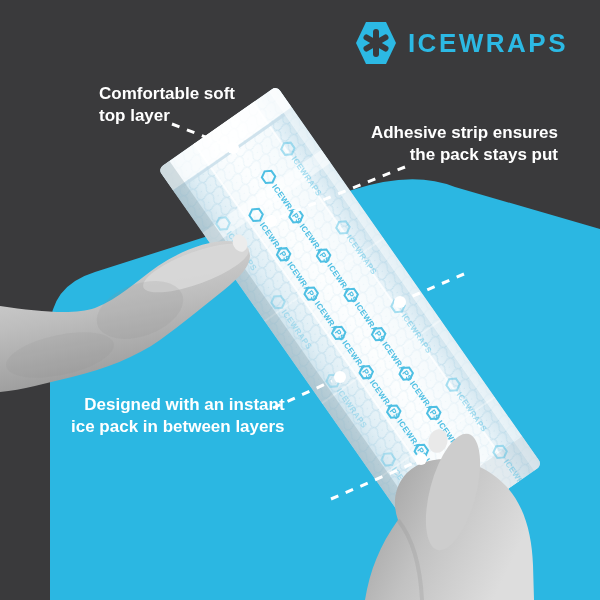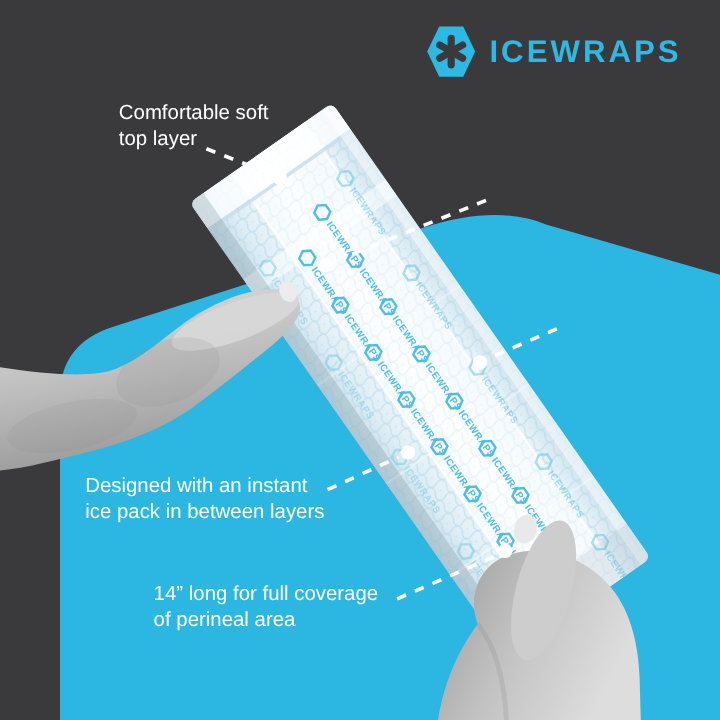--- a/index.html
+++ b/index.html
@@ -11,26 +11,26 @@
   .scene{position:absolute;inset:0;}
   .brand{
     position:absolute;top:20px;right:32px;
     display:flex;align-items:center;gap:11px;
   }
   .brand-name{
     color:#2CB9E4;font-size:26px;font-weight:700;letter-spacing:2.5px;
   }
   .callout{
     position:absolute;color:#ffffff;font-size:17px;line-height:21.5px;
-    font-weight:400;white-space:pre-line;
+    font-weight:700;white-space:pre-line;
   }
   .c-top-layer{left:99px;top:83px;text-align:left;}
   .c-adhesive{right:42px;top:122px;text-align:right;}
   .c-absorbs{right:55px;top:237px;text-align:right;}
-  .c-instant{left:71px;top:394px;text-align:left;}
+  .c-instant{left:71px;top:394px;text-align:right;}
   .c-length{left:128px;top:484px;text-align:left;}
   .printtxt{
     font-size:8px;fill:#45BCE2;letter-spacing:0.4px;
     font-family:"Liberation Sans", sans-serif;font-weight:700;
   }
 </style>
 </head>
 <body>
 
 <div class="stage">
@@ -244,18 +244,18 @@
         <line x1="21" y1="12" x2="21" y2="34"></line>
         <line x1="11.5" y1="17.5" x2="30.5" y2="28.5"></line>
         <line x1="30.5" y1="17.5" x2="11.5" y2="28.5"></line>
       </g>
     </svg>
     <span class="brand-name">ICEWRAPS</span>
   </div>
 
   <div class="callout c-top-layer">Comfortable soft
 top layer</div>
+  <div class="callout c-adhesive">Adhesive strip ensures
+the pack stays put</div>
   <div class="callout c-instant">Designed with an instant
 ice pack in between layers</div>
-  <div class="callout c-length">14” long for full coverage
-of perineal area</div>
 
 </div>
 
 </body></html>

